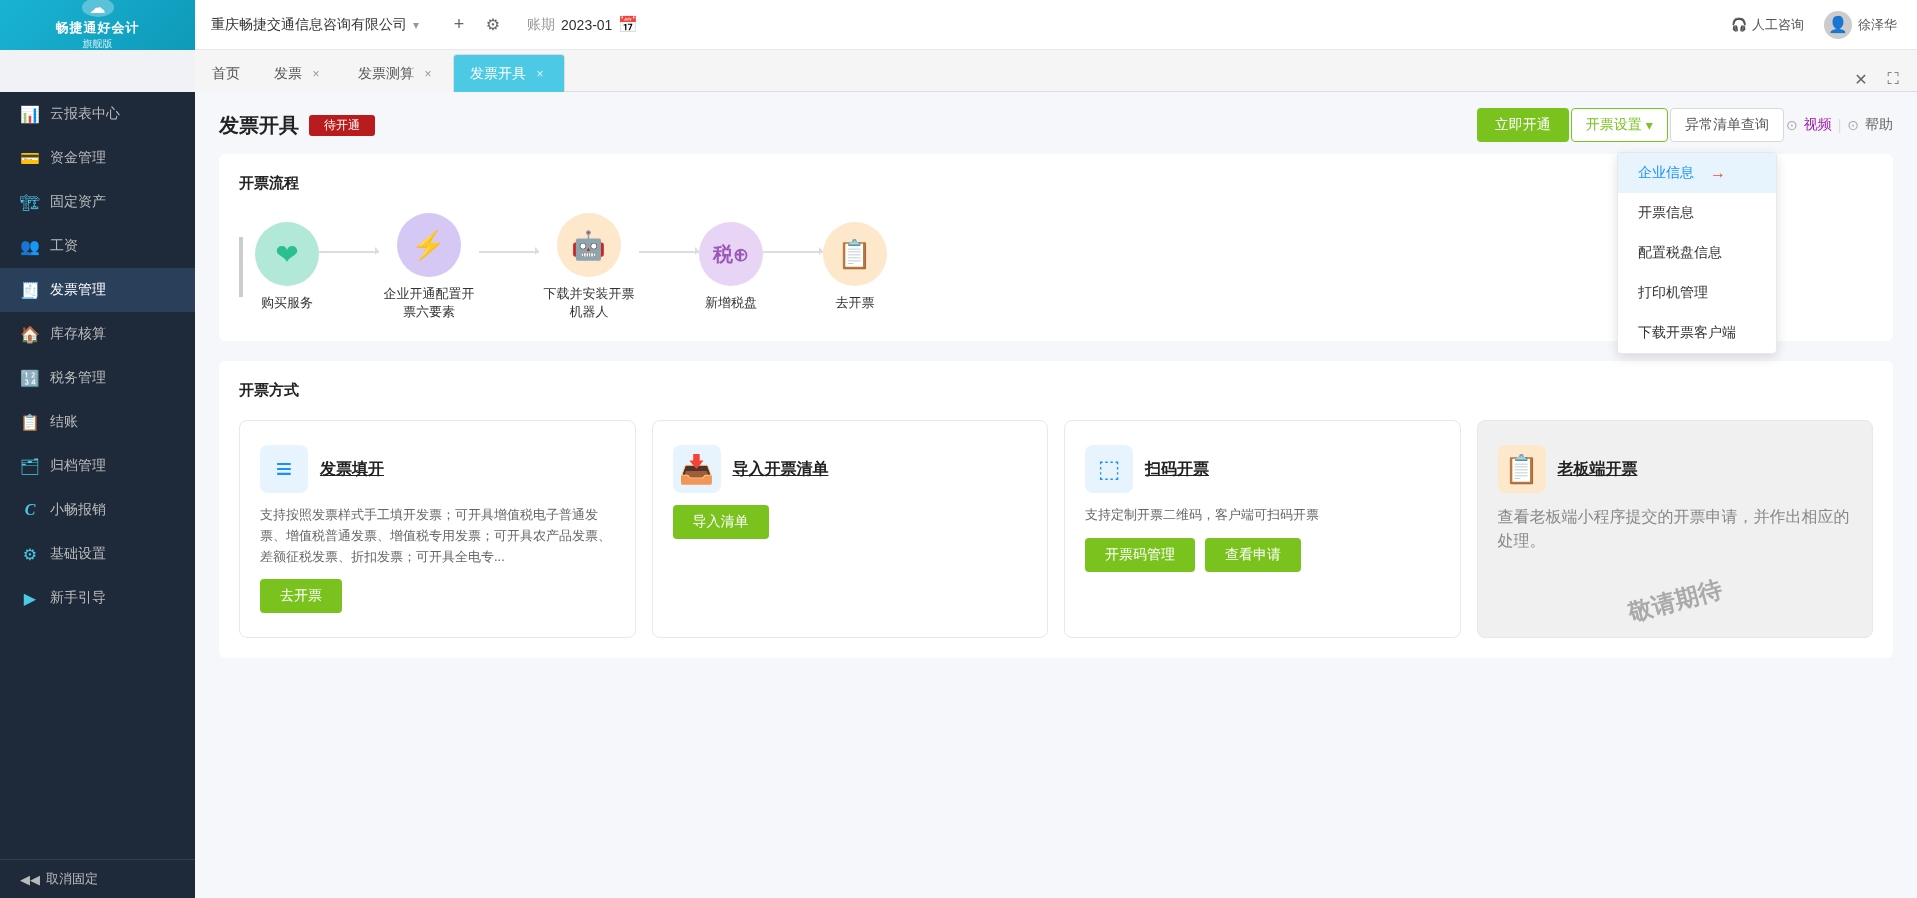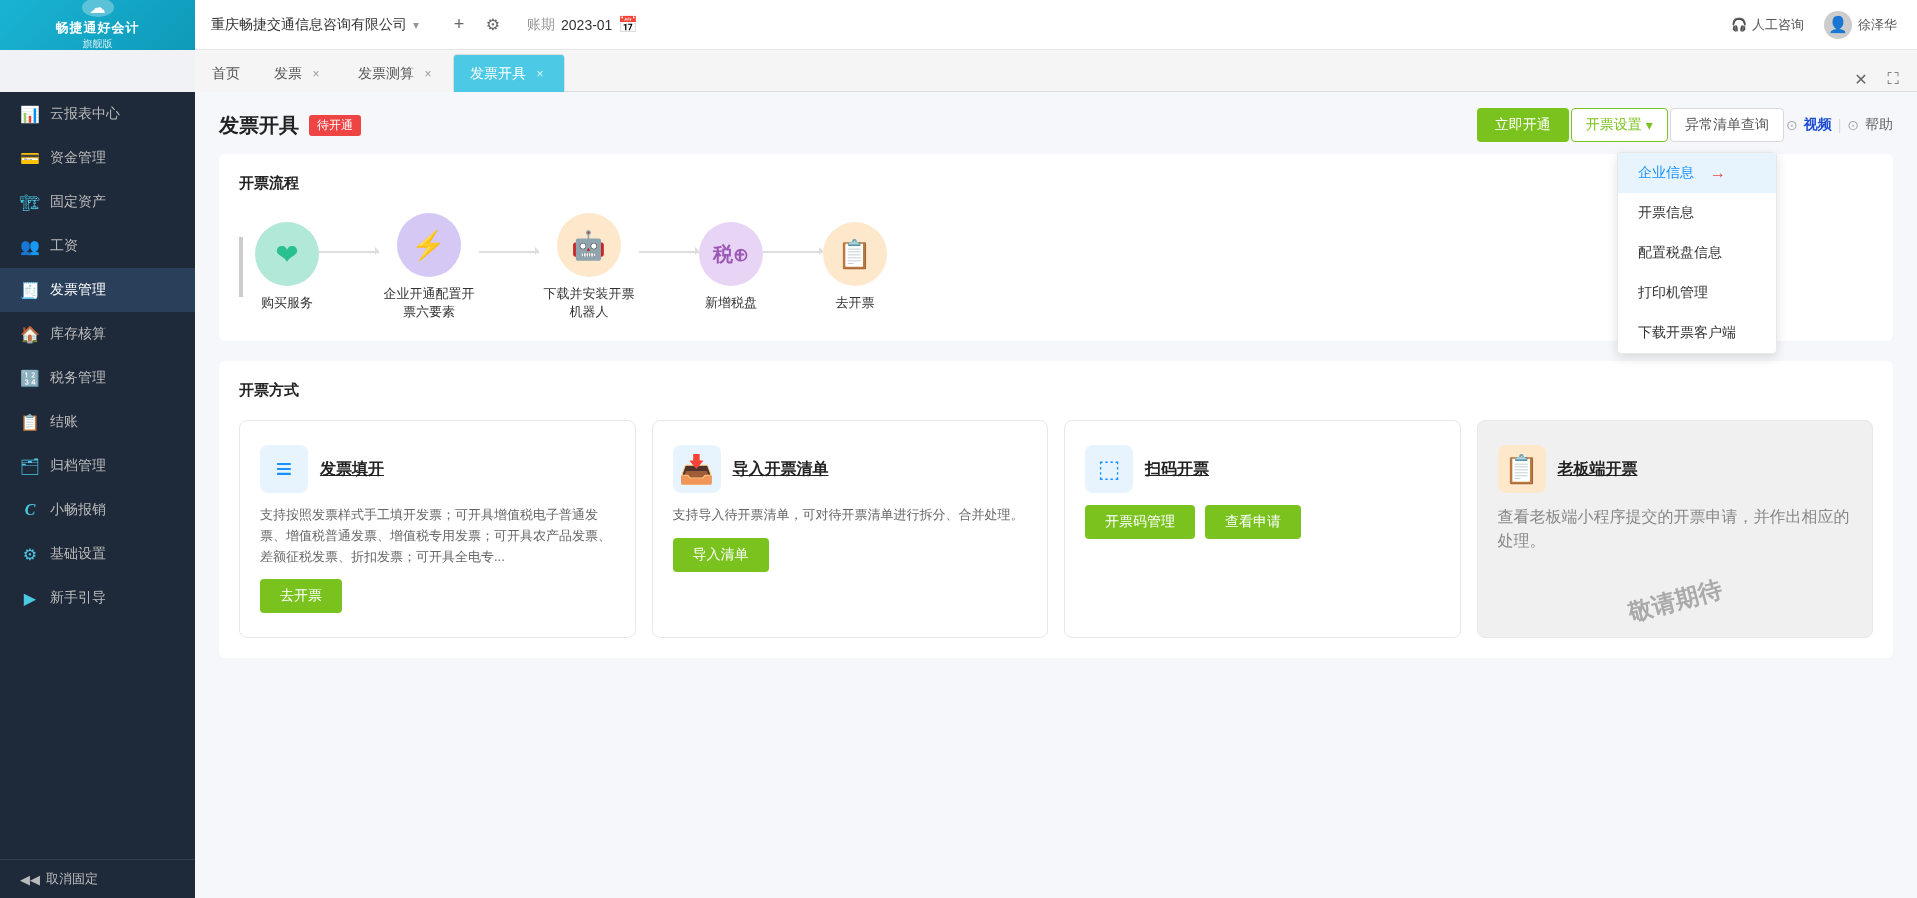--- a/index.html
+++ b/index.html
@@ -202,24 +202,24 @@
       display: flex;
       align-items: center;
       gap: 10px;
     }
     .page-title {
       font-size: 20px;
       font-weight: bold;
       color: #222;
     }
     .status-badge {
-      background: #ef4444;
+      background: #b91c1c;
       color: #fff;
       font-size: 12px;
-      padding: 2px 8px;
+      padding: 2px 15px;
       border-radius: 3px;
     }
     .page-actions {
       display: flex;
       align-items: center;
       gap: 2px;
       position: relative;
     }
     .btn-primary {
       background: #7ac31e;
@@ -540,21 +540,21 @@
       </div>
       <div class="page-actions">
         <button class="btn-primary">立即开通</button>
         <button class="btn-outline">
           <span>开票设置</span>
           <span>▾</span>
         </button>
         <button class="btn-outline-gray">异常清单查询</button>
         <div style="display:flex;align-items:center;gap:6px;">
           <span style="color:#aaa;">⊙</span>
-          <span style="color:#1d4ed8; cursor:pointer;font-weight:bold;">视频</span>
+          <span style="color:#a21caf; cursor:pointer;">视频</span>
           <span style="color:#ddd;">|</span>
           <span style="color:#aaa;">⊙</span>
           <span style="color:#666; cursor:pointer;">帮助</span>
         </div>
 
         <div class="dropdown-menu">
           <div class="dropdown-item highlighted">
             <span>企业信息</span>
             <span class="red-arrow" style="margin-left: 8px;">→</span>
           </div>
@@ -635,31 +635,31 @@
           <button class="btn-green">去开票</button>
         </div>
 
         <div class="method-card">
           <div class="method-card-header">
             <div class="method-icon" style="background:#e8f4fd;">
               <span style="color:#1890ff; font-size:28px;">📥</span>
             </div>
             <span class="method-title">导入开票清单</span>
           </div>
-          <div class="method-desc">支持导入待开票清单，可对待开票清单进行拆分、合并处理。</div>
           <button class="btn-green">导入清单</button>
         </div>
 
         <div class="method-card">
           <div class="method-card-header">
             <div class="method-icon" style="background:#e8f4fd;">
               <span style="color:#1890ff; font-size:24px;">⬚</span>
             </div>
             <span class="method-title">扫码开票</span>
           </div>
+          <div class="method-desc">支持定制开票二维码，客户端可扫码开票</div>
           <div style="display:flex; gap:10px;">
             <button class="btn-green">开票码管理</button>
             <button class="btn-green">查看申请</button>
           </div>
         </div>
 
         <div class="method-card disabled">
           <div class="method-card-header">
             <div class="method-icon" style="background:#fde8cc;">
               <span style="color:#f5a623; font-size:28px;">📋</span>

